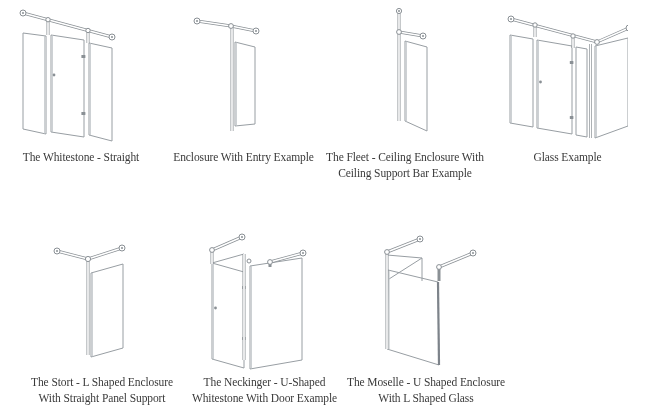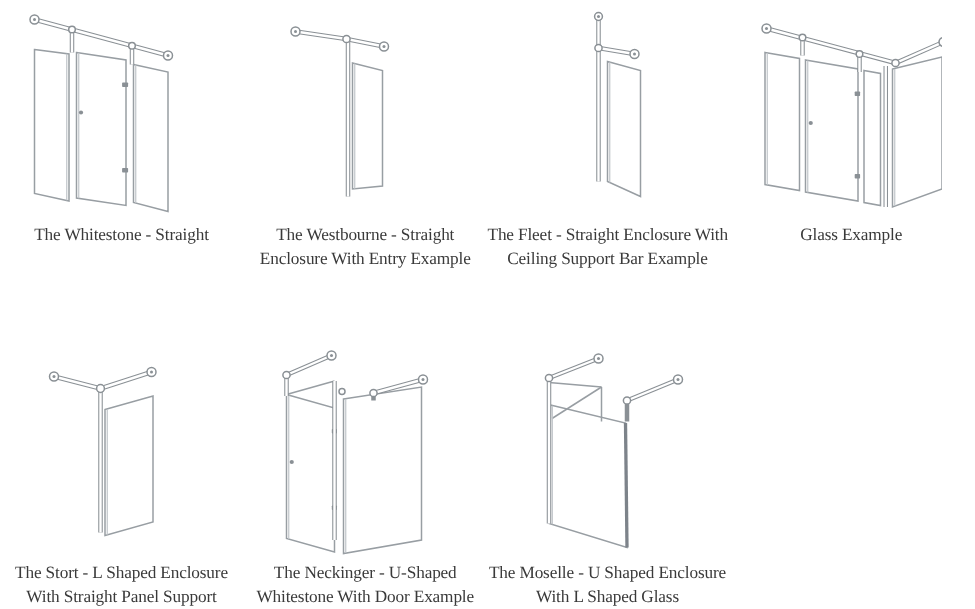--- a/index.html
+++ b/index.html
@@ -1,19 +1,19 @@
 <!DOCTYPE html>
 <html><head>
 <meta charset="utf-8">
 <style>
   html,body{margin:0;padding:0;background:#ffffff;}
   .page{width:628px;height:406px;background:#ffffff;overflow:hidden;
         font-family:"Liberation Serif",serif;}
   .grid{display:grid;grid-template-columns:162px 163px 160px 165px;margin-top:4px;}
-  .grid.row2{margin-top:50px;}
+  .grid.row2{margin-top:50px;padding-left:21px;}
   .cell{display:flex;flex-direction:column;align-items:stretch;}
   .art{height:142px;}
   .row2 .art{height:140px;}
   .art svg{display:block;}
   .cap{margin-top:4px;text-align:center;
        font:11.5px/15.5px "Liberation Serif",serif;color:#3a3a3a;letter-spacing:-0.1px;}
   .cap span{display:block;white-space:nowrap;}
   
   .glass{fill:none;stroke:#989ea3;stroke-width:1;}
   .inner{stroke:#c0c5c9;stroke-width:0.8;fill:none;}
@@ -82,21 +82,20 @@
             <polyline class="tubecore" points="35,17 69,22 94,27"></polyline>
             <circle class="node" cx="35" cy="17" r="3"></circle>
               <circle class="dot" cx="35" cy="17" r="1"></circle>
             <circle class="node" cx="94" cy="27" r="3"></circle>
               <circle class="dot" cx="94" cy="27" r="1"></circle>
             <circle class="node" cx="69" cy="22" r="2.4"></circle>
           </g>
         </svg>
       </div>
       <figcaption class="cap">
-        <span>The Westbourne - Straight</span>
         <span>Enclosure With Entry Example</span>
       </figcaption>
     </figure>
 
     <figure class="cell" style="margin:0">
       <div class="art">
         <svg width="162" height="142" viewBox="0 0 162 142">
           <g>
             <polygon class="glass" points="80,37 102,43 102,127 80,117"></polygon>
             <line class="inner" x1="81.5" y1="37.5" x2="81.5" y2="117.6"></line>
@@ -108,21 +107,21 @@
             <line class="tubecore" x1="74" y1="28" x2="98" y2="32"></line>
             <circle class="node" cx="74" cy="7" r="2.6"></circle>
               <circle class="dot" cx="74" cy="7" r="1"></circle>
             <circle class="node" cx="74" cy="28" r="2.4"></circle>
             <circle class="node" cx="98" cy="32" r="3"></circle>
               <circle class="dot" cx="98" cy="32" r="1"></circle>
           </g>
         </svg>
       </div>
       <figcaption class="cap">
-        <span>The Fleet - Straight Enclosure With</span>
+        <span>The Fleet - Ceiling Enclosure With</span>
         <span>Ceiling Support Bar Example</span>
       </figcaption>
     </figure>
 
     <figure class="cell" style="margin:0">
       <div class="art">
         <svg width="165" height="142" viewBox="0 0 165 142">
           <g>
             <polygon class="glass" points="25,31 48,35 48,123 25,119"></polygon>
             <line class="inner" x1="26.5" y1="31.3" x2="26.5" y2="119.3"></line>

